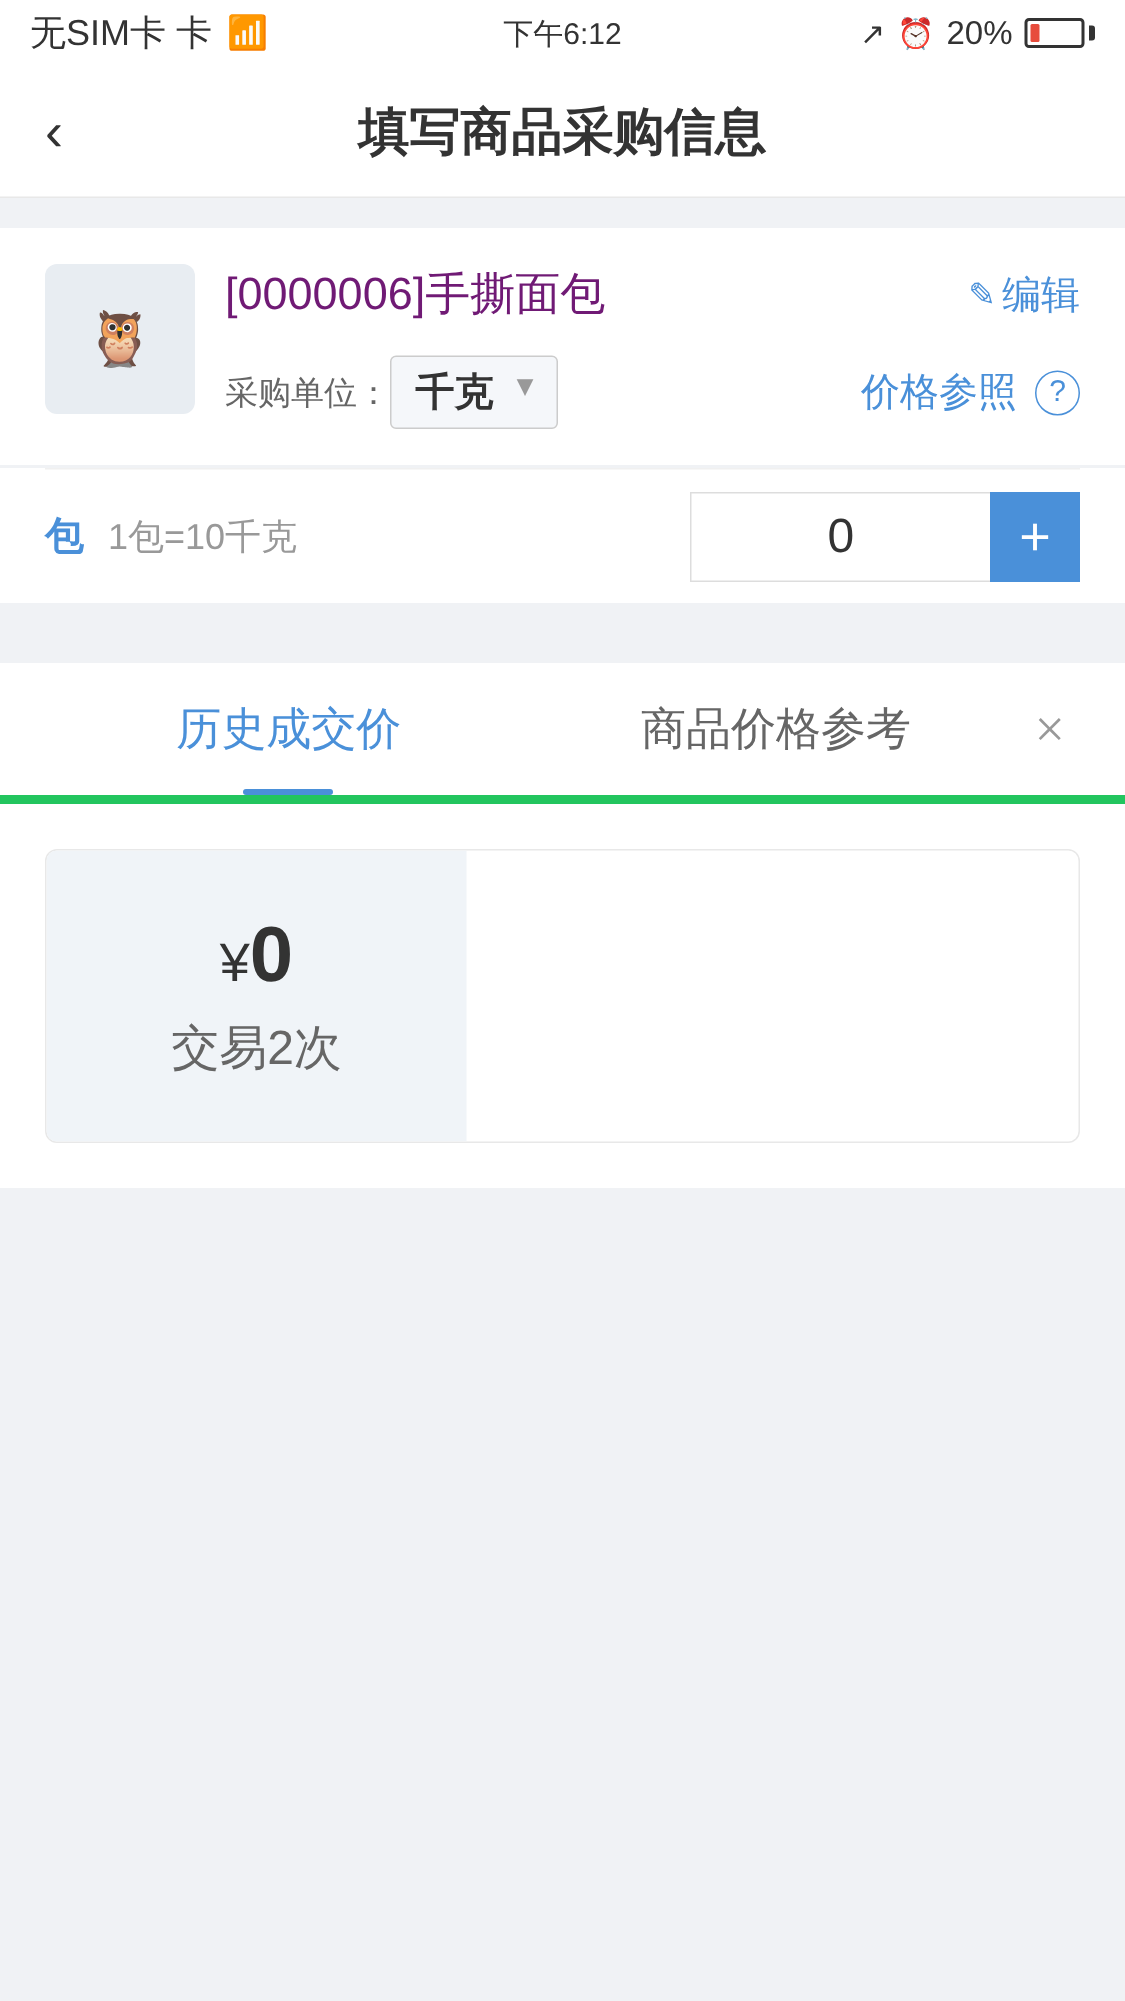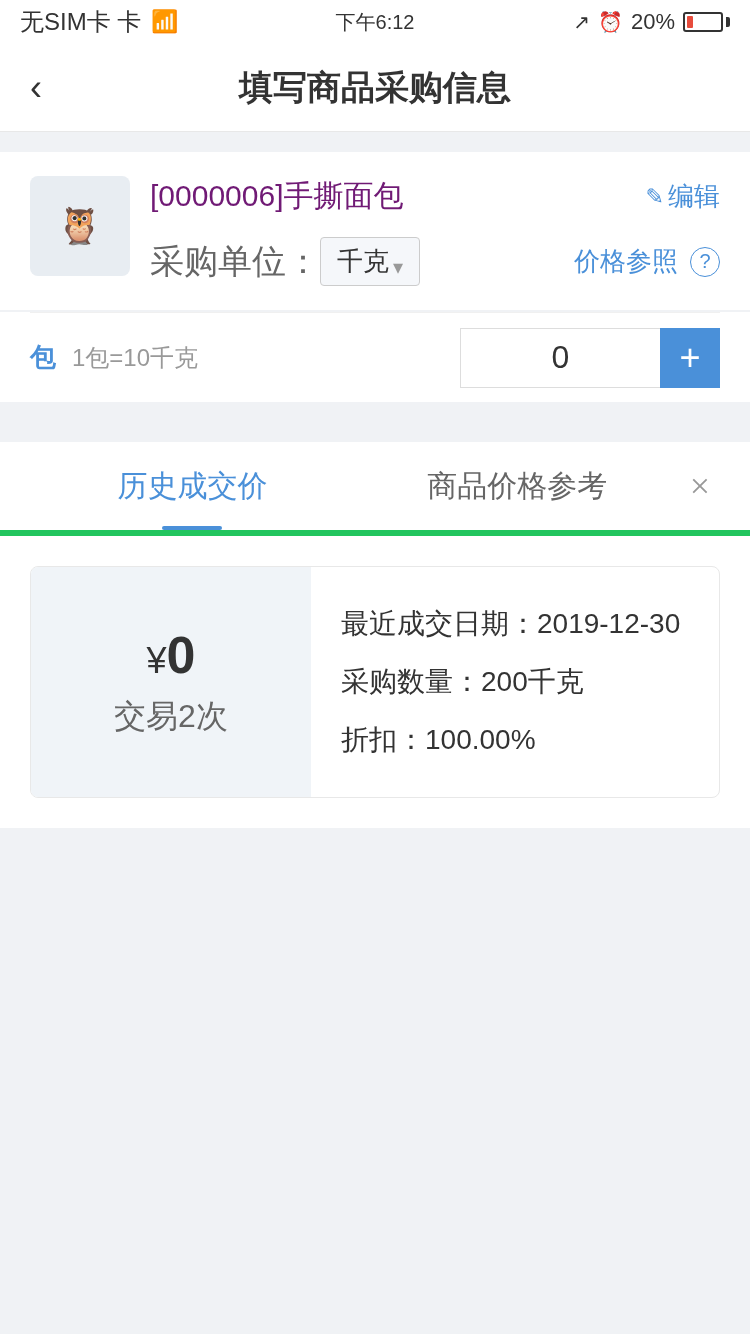--- a/index.html
+++ b/index.html
@@ -141,34 +141,35 @@
       gap: 4px;
       cursor: pointer;
     }
     .unit-row {
       display: flex;
       align-items: center;
       justify-content: space-between;
       margin-top: 20px;
     }
     .unit-label {
-      font-size: 34px;
+      font-size: 22px;
       color: #666;
     }
     .unit-select {
       display: flex;
-      align-items: flex-end;
+      align-items: flex-start;
       border: 1px solid #ccc;
       border-radius: 4px;
       padding: 6px 16px;
       background: #f5f7fa;
       font-size: 26px;
       color: #333;
       cursor: pointer;
-      gap: 4px;
+      gap: 16px;
+      font-weight: bold;
     }
     .price-ref-link {
       color: #4a90d9;
       font-size: 26px;
       display: flex;
       align-items: center;
       gap: 6px;
       cursor: pointer;
     }
 
@@ -438,26 +439,15 @@
   </div>
 
   <div class="tab-content">
     <div class="price-card">
       <div class="price-left">
         <div class="price-amount">
           <span class="price-yen">¥</span><span>0</span>
         </div>
         <div class="price-txcount">交易2次</div>
       </div>
-      <div class="price-right">
-        <div class="price-detail-row">
-          <span>最近成交日期：</span><span>2019-12-30</span>
-        </div>
-        <div class="price-detail-row">
-          <span>采购数量：</span><span>200千克</span>
-        </div>
-        <div class="price-detail-row">
-          <span>折扣：</span><span>100.00%</span>
-        </div>
-      </div>
     </div>
   </div>
 </div>
 
 </body></html>

